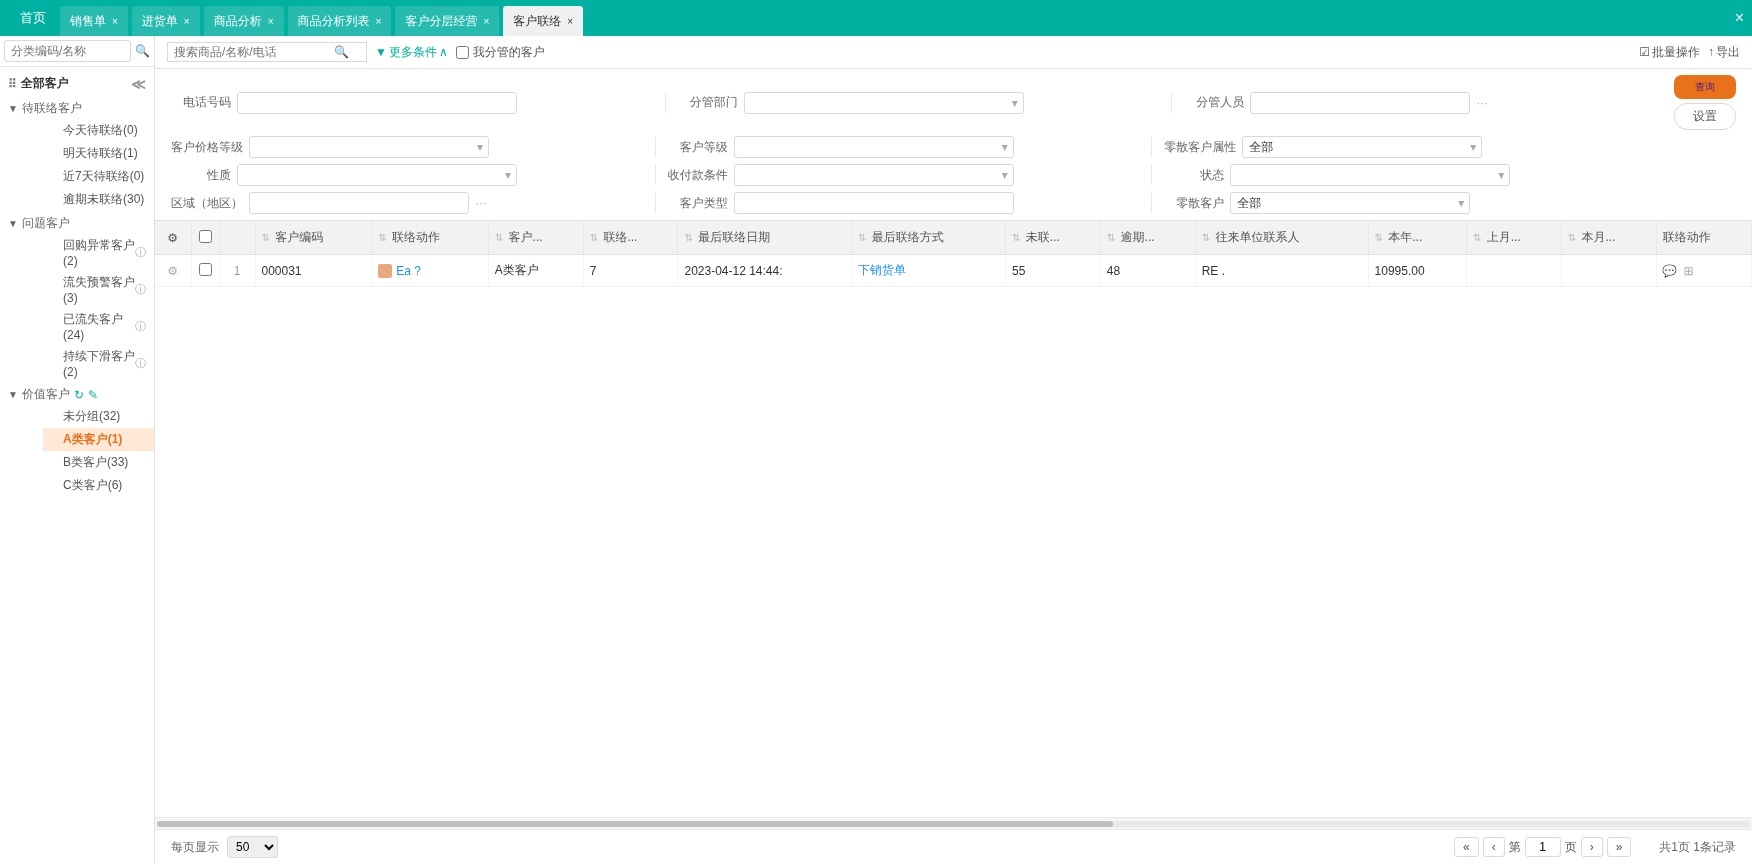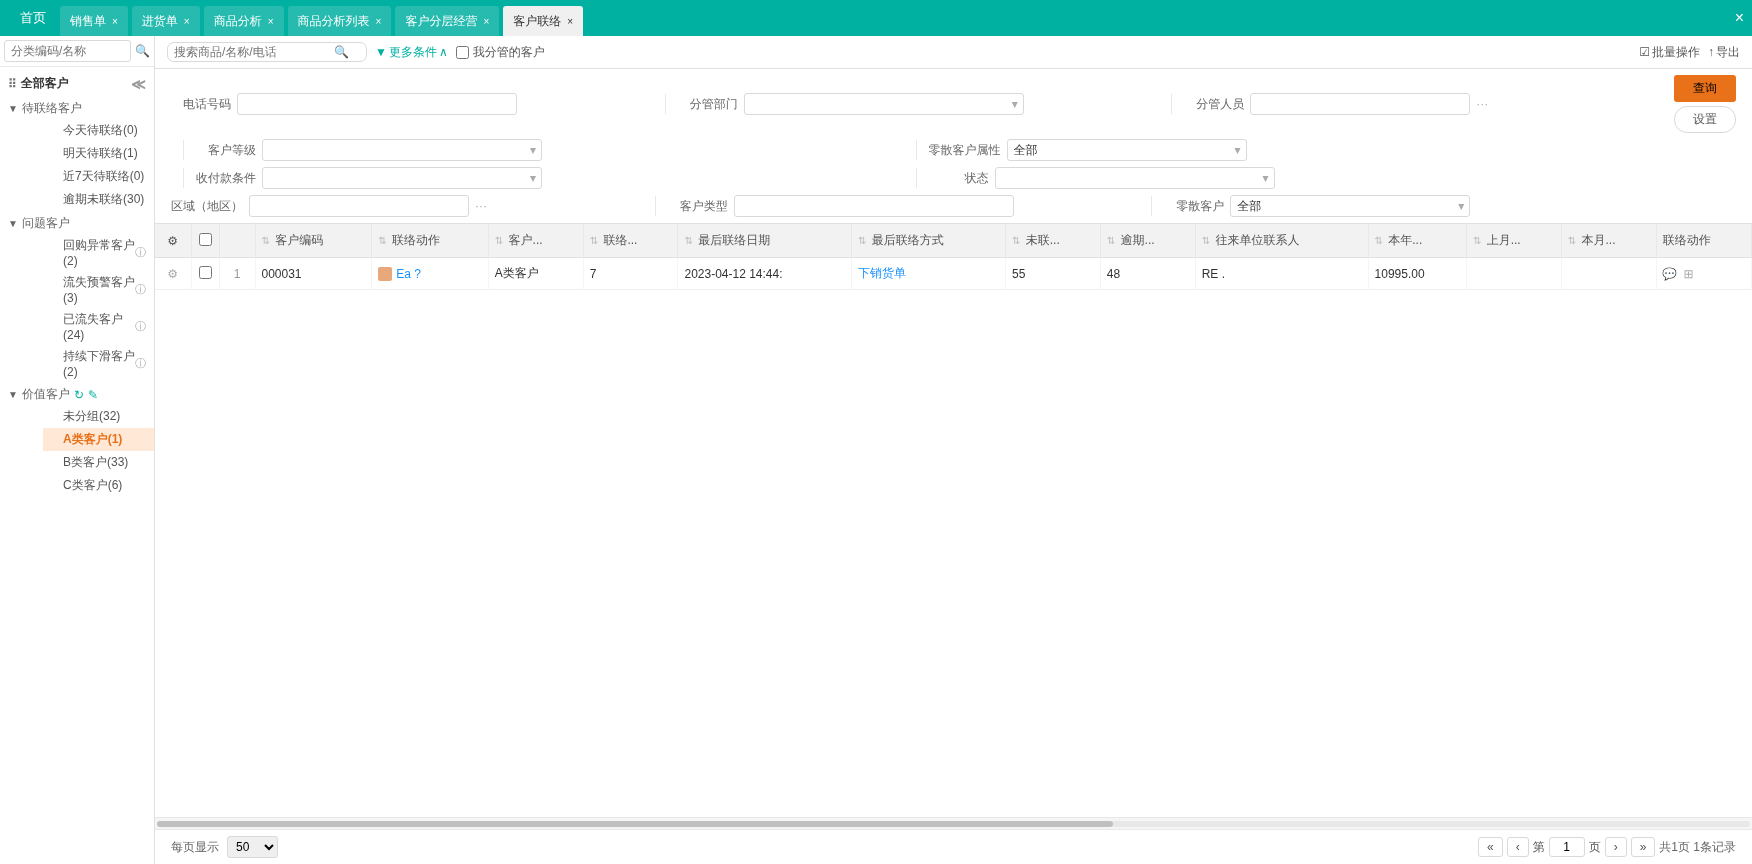--- a/index.html
+++ b/index.html
@@ -146,21 +146,21 @@
       border-bottom: 1px solid #e0e0e0;
       padding: 6px 12px;
       display: flex;
       align-items: center;
       gap: 8px;
     }
     .search-input-wrap {
       display: flex;
       align-items: center;
       border: 1px solid #d9d9d9;
-      border-radius: 7px;
+      border-radius: 0;
       padding: 2px 6px;
       width: 200px;
     }
     .search-input-wrap input {
       border: none;
       outline: none;
       font-size: 12px;
       width: 160px;
     }
     .more-filter {
@@ -264,26 +264,26 @@
 
     
     .action-btns {
       display: flex;
       flex-direction: column;
       gap: 4px;
       margin-left: 8px;
     }
     .btn-query {
       background: #e8711a;
-      color: #000000;
+      color: #4c1d95;
       border: none;
-      border-radius: 3px;
+      border-radius: 8px;
       padding: 5px 18px;
       cursor: pointer;
-      font-size: 12px;
+      font-size: 10px;
     }
     .btn-settings {
       background: #fff;
       color: #555;
       border: 1px solid #d9d9d9;
       border-radius: 13px;
       padding: 4px 18px;
       cursor: pointer;
       font-size: 12px;
     }
@@ -385,21 +385,21 @@
       color: #555;
     }
     .page-input {
       border: 1px solid #d9d9d9;
       border-radius: 3px;
       width: 36px;
       text-align: center;
       padding: 2px;
       font-size: 12px;
     }
-    .total-records { color: #666; margin-left: 0; }
+    .total-records { color: #666; margin-left: 24px; }
 
     
     .scrollbar-area {
       height: 12px;
       background: #f5f5f5;
       border-top: 1px solid #e8e8e8;
       display: flex;
       align-items: center;
       padding: 0 2px;
     }
@@ -580,20 +580,28 @@
           <input class="filter-input" type="text" value="" style="flex: 1 1 0%; max-width: 220px;">
           <span class="dots-icon">···</span>
         </div>
         <div style="margin-left:8px;" class="action-btns">
           <button class="btn-query">查询</button>
           <button class="btn-settings">设置</button>
         </div>
       </div>
 
       <div class="filter-row">
+        <div class="filter-item">
+          <span class="filter-label">客户价格等级</span>
+          <div class="filter-select-wrap" style="max-width:240px;">
+            <select class="filter-select">
+              <option></option>
+            </select>
+          </div>
+        </div>
         <div class="filter-divider"></div>
         <div class="filter-item">
           <span class="filter-label">客户等级</span>
           <div class="filter-select-wrap" style="max-width:280px;">
             <select class="filter-select">
               <option></option>
             </select>
           </div>
         </div>
         <div class="filter-divider"></div>
@@ -602,20 +610,28 @@
           <div class="filter-select-wrap" style="max-width:240px; flex:1;">
             <select class="filter-select">
               <option>全部</option>
             </select>
           </div>
         </div>
         <div style="width:100px;"></div>
       </div>
 
       <div class="filter-row">
+        <div class="filter-item">
+          <span class="filter-label">性质</span>
+          <div class="filter-select-wrap" style="max-width:280px;">
+            <select class="filter-select">
+              <option></option>
+            </select>
+          </div>
+        </div>
         <div class="filter-divider"></div>
         <div class="filter-item">
           <span class="filter-label">收付款条件</span>
           <div class="filter-select-wrap" style="max-width:280px;">
             <select class="filter-select">
               <option></option>
             </select>
           </div>
         </div>
         <div class="filter-divider"></div>

